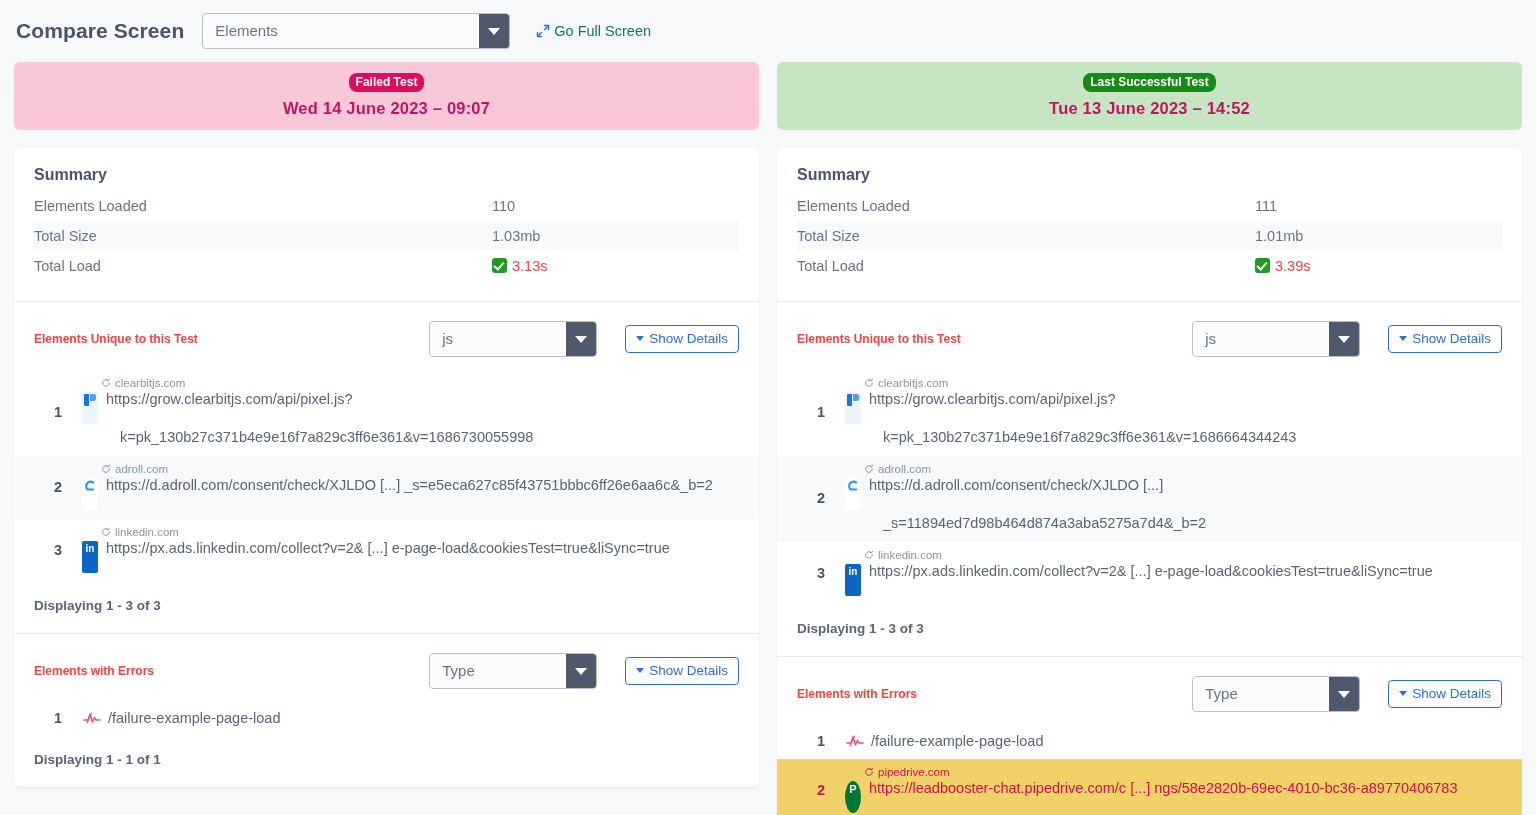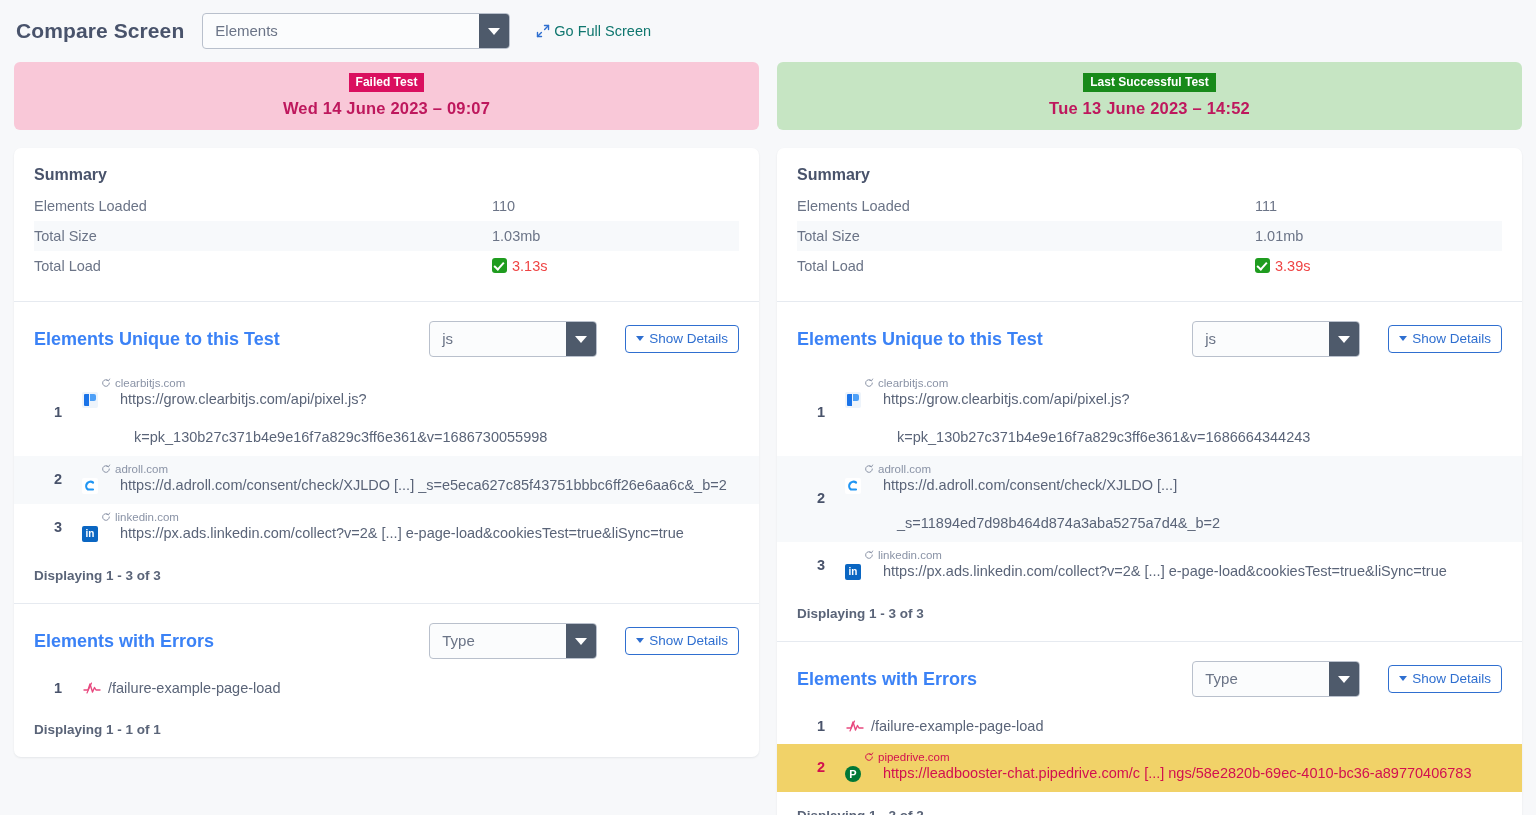--- a/index.html
+++ b/index.html
@@ -58,21 +58,21 @@
   .cols { display: flex; gap: 18px; padding: 0 14px; align-items: flex-start; }
   .col { flex: 1 1 0; min-width: 0; }
 
   .test-banner {
     border-radius: 6px; text-align: center;
     padding: 10px 8px 12px; margin-bottom: 18px;
   }
   .test-banner.failed { background: #f9c8d8; }
   .test-banner.success { background: #c6e5c3; }
   .badge {
-    display: inline-block; border-radius: 0;
+    display: inline-block; border-radius: 8px;
     font-size: 12px; font-weight: bold; color: #fff;
     padding: 3px 7px 4px; line-height: 1; margin-bottom: 7px;
   }
   .badge.failed { background: #da0f5f; }
   .badge.success { background: #188a1a; }
   .banner-date {
     font-size: 16.5px; font-weight: bold; color: #be185d;
     letter-spacing: .2px;
   }
 
@@ -104,21 +104,21 @@
     content: ""; position: absolute; left: 4px; top: 2px;
     width: 4px; height: 8px; border: solid #fff;
     border-width: 0 2px 2px 0; transform: rotate(42deg);
   }
   .ok-text { color: #ef4444; font-size: 14.5px; }
 
   
   .block { padding: 18px 20px 0; }
   .block-head { display: flex; align-items: center; height: 38px; }
   .block-title {
-    font-size: 18px; font-weight: bold; color: #3b82f6; white-space: nowrap;
+    font-size: 12px; font-weight: bold; color: #ef4444; white-space: nowrap;
   }
   .block-head .select { width: 168px; margin-left: auto; }
   .block-head .select .sel-value { width: 126px; }
   .btn-details {
     margin-left: 28px; background: #fff; border: 1px solid #2f6fd0;
     color: #2f6fd0; border-radius: 4px; font-size: 13.5px;
     padding: 5px 10px 6px; cursor: pointer; white-space: nowrap;
     display: inline-flex; align-items: center; font-family: inherit;
   }
   .btn-details .chev {
@@ -145,21 +145,21 @@
     margin-bottom: 1px; padding-left: 19px;
   }
   .row.highlight .row-domain { color: #d2104f; }
   .row-domain .reload-icon { margin-right: 4px; flex: none; }
   .row-url {
     font-size: 14.5px; color: #5a6478; line-height: 19px;
     display: flex; align-items: flex-start;
   }
   .row.highlight .row-url { color: #d2104f; }
   .fav {
-    width: 16px; height: 16px; flex: none; margin-right: 22px; margin-top: 2px;
+    width: 16px; height: 32px; flex: none; margin-right: 8px; margin-top: 2px;
     border-radius: 2px; position: relative; overflow: hidden;
   }
   .fav.clearbit { background: #eef4fb; }
   .fav.clearbit::before {
     content: ""; position: absolute; left: 2px; top: 2px;
     width: 5px; height: 12px; background: #1a73e8; border-radius: 1px 0 0 1px;
   }
   .fav.clearbit::after {
     content: ""; position: absolute; left: 8px; top: 2px;
     width: 6px; height: 7px; background: #4ea0f7; border-radius: 0 2px 2px 0;

